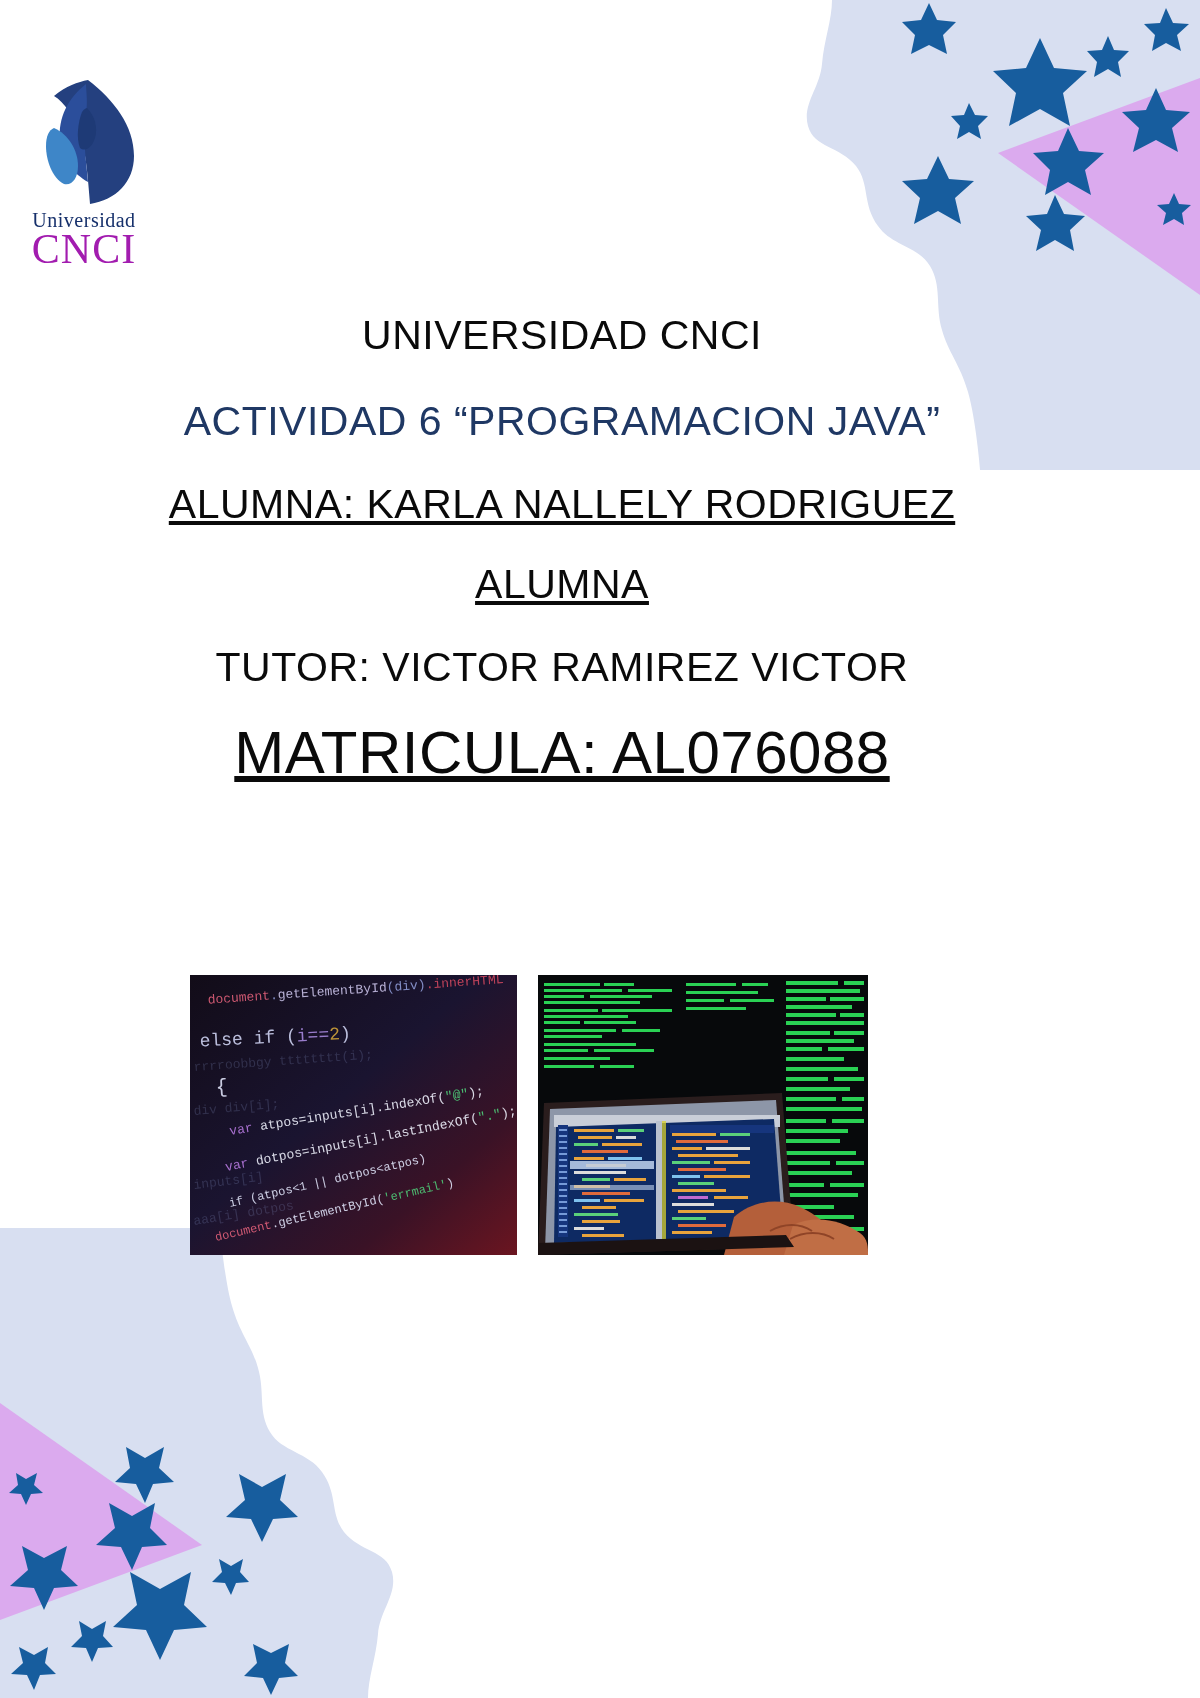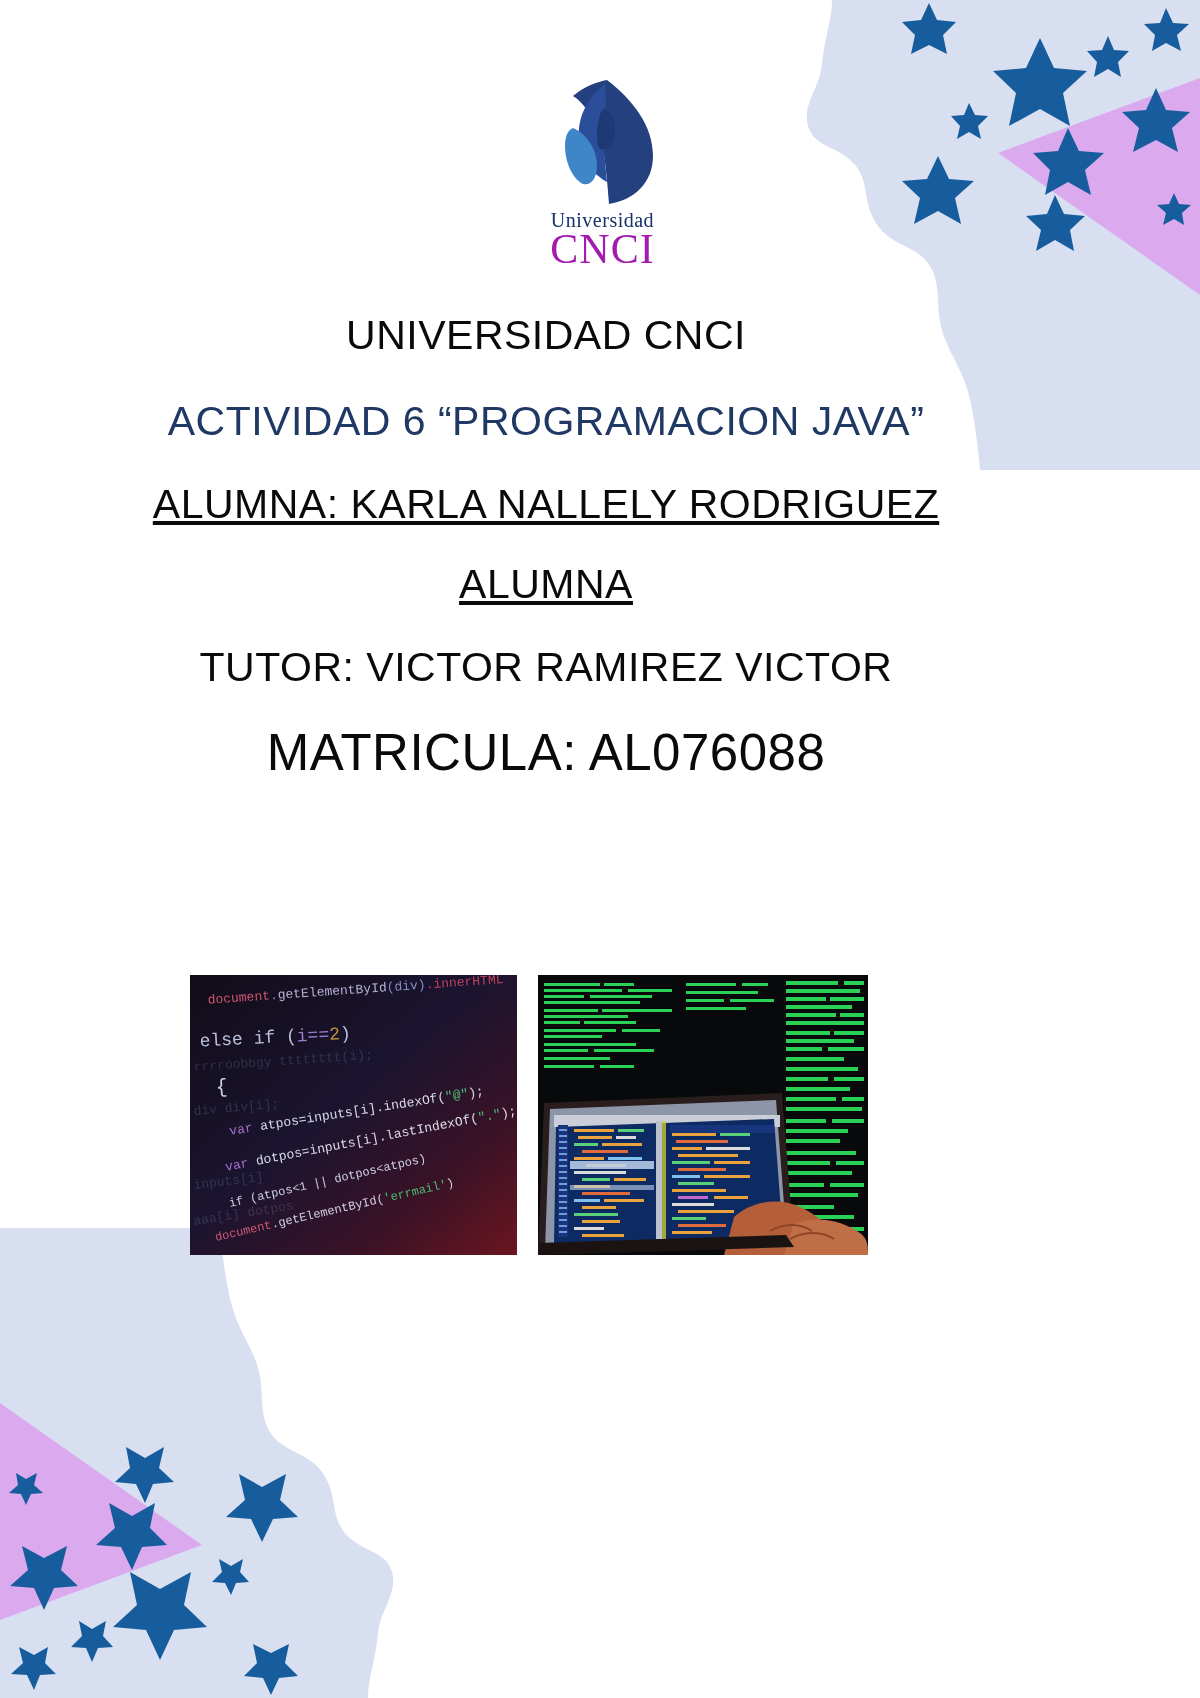--- a/index.html
+++ b/index.html
@@ -24,24 +24,24 @@
     pointer-events: none;
   }
   .deco-tr { top: 0; right: 0; width: 520px; height: 470px; }
   .deco-bl { bottom: 0; left: 0; width: 520px; height: 470px; }
 
   .deco svg { display: block; width: 100%; height: 100%; }
 
   
   .logo-wrap {
     position: absolute;
-    left: 5px; right: 0;
+    left: 16px; right: 0;
     top: 78px;
     display: flex;
-    justify-content: center;
+    justify-content: flex-start;
   }
   .logo {
     width: 136px;
     display: flex;
     flex-direction: column;
     align-items: center;
   }
   .logo-mark { width: 120px; height: 130px; }
   .logo-univ {
     font-family: "Liberation Serif", serif;
@@ -58,33 +58,33 @@
     color: #a21caf;
     letter-spacing: 1px;
     line-height: 1;
     margin-top: -2px;
   }
 
   
   .titles {
     position: absolute;
     top: 292px;
-    left: 116px;
+    left: 132px;
     width: 860px;
     text-align: center;
   }
   .tline {
     font-size: 41px;
     line-height: 86px;
     letter-spacing: .5px;
     white-space: pre-wrap;
   }
   .tline.black  { color: #0a0a0a; }
   .tline.blue   { color: #1f3864; }
-  .tline.big    { font-size: 51px; }
+  .tline.big    { font-size: 60px; text-decoration: underline; }
   .tline.wrap2  { line-height: 80px; text-decoration: underline; }
 
   
   .photos {
     position: absolute;
     top: 975px;
     left: 190px;
     width: 680px;
     height: 280px;
     display: flex;

